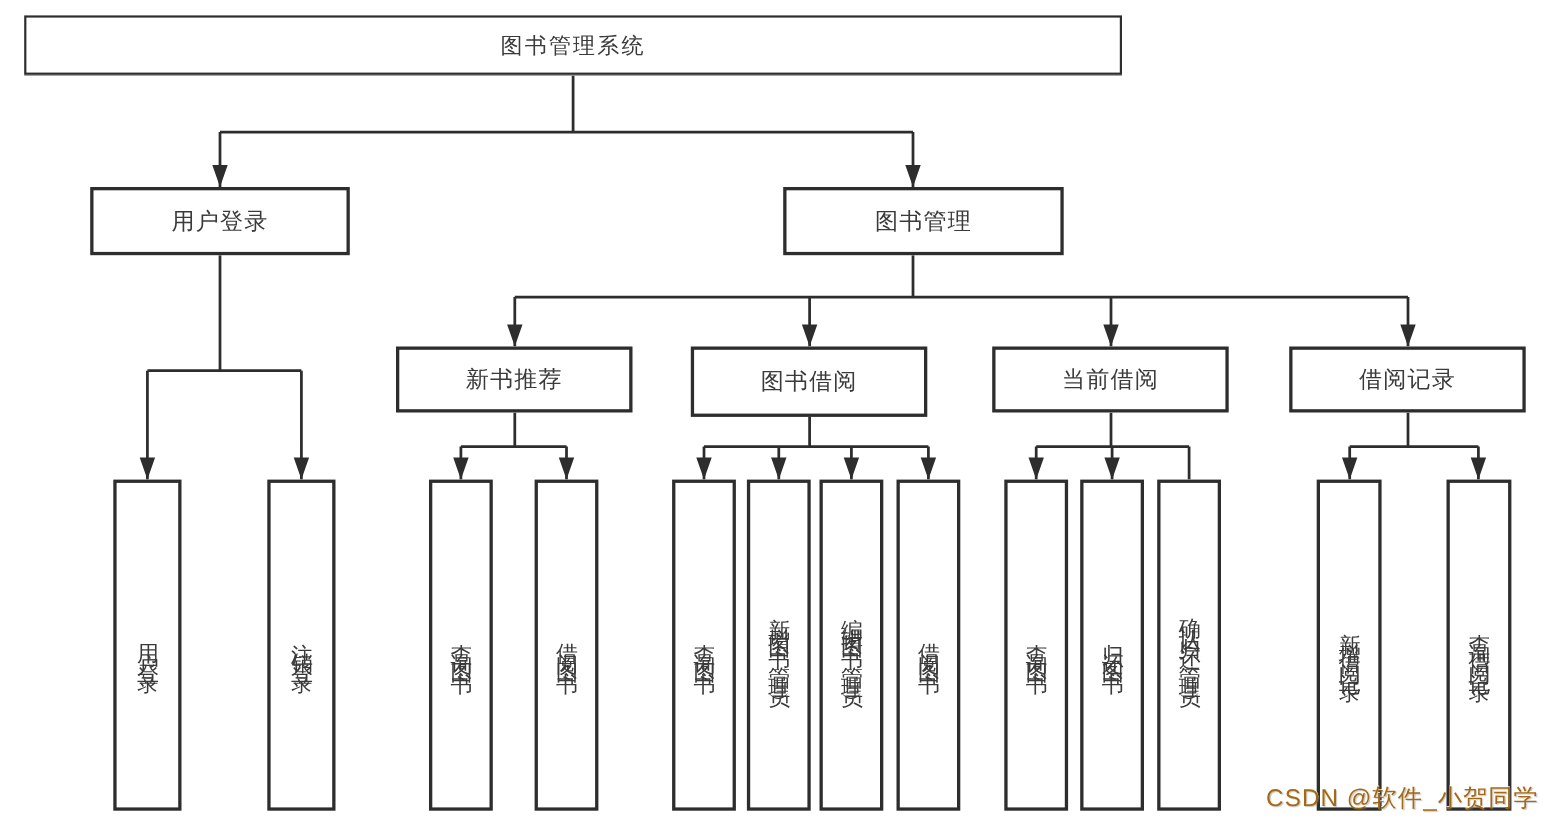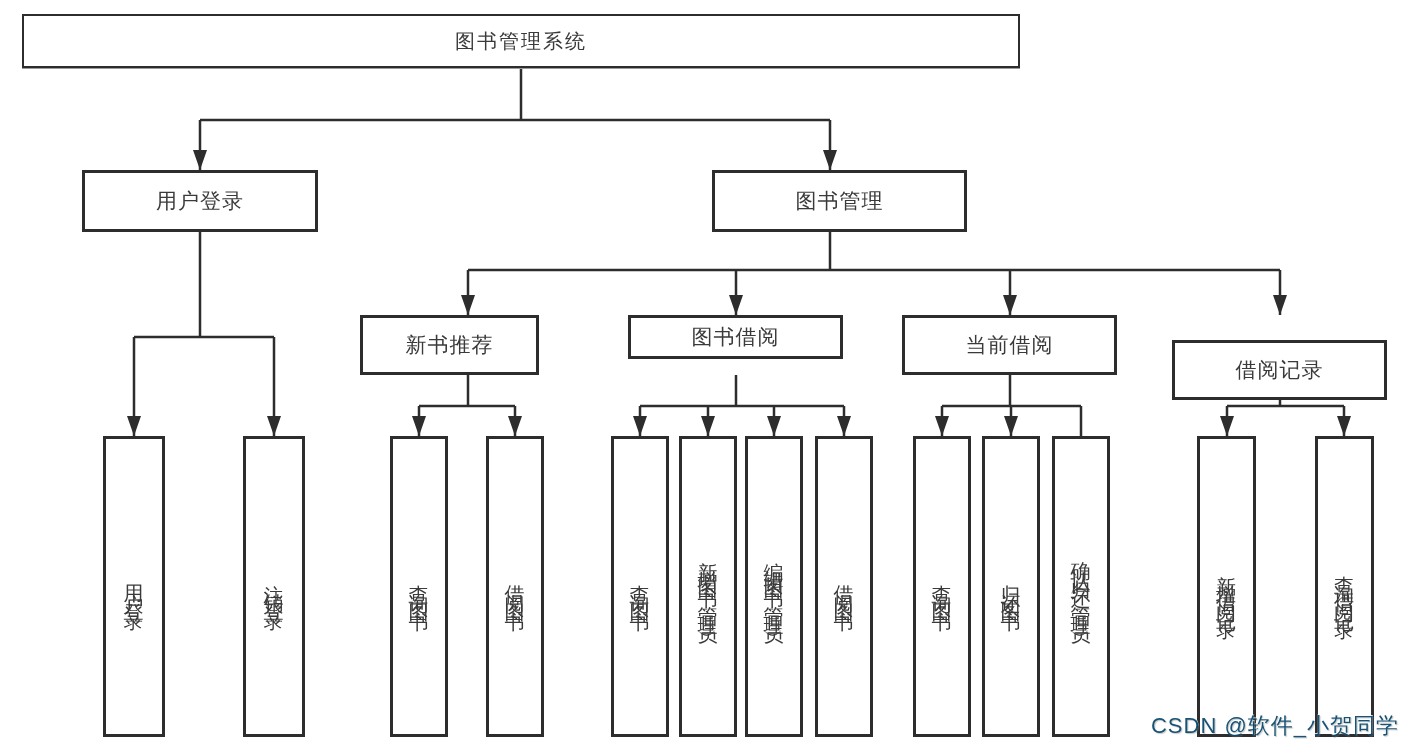--- a/index.html
+++ b/index.html
@@ -39,21 +39,21 @@
     line-height: 1;
     white-space: nowrap;
   }
   .watermark {
     position: absolute;
     right: 6px;
     bottom: 6px;
     z-index: 3;
     font-size: 22px;
     letter-spacing: 1px;
-    color: #0c4a6e;
+    color: #a16207;
     text-shadow: 0 -1px 0 rgba(255,255,255,0.9), 1px 1px 1px rgba(120,120,120,0.45);
     opacity: 0.95;
   }
 </style>
 </head>
 <body>
 
 <div class="stage">
 
   <svg class="connectors" width="1405" height="747" viewBox="0 0 1405 747">
@@ -73,24 +73,24 @@
              M767 416 L781 416 L774 436 Z  M837 416 L851 416 L844 436 Z
              M935 416 L949 416 L942 436 Z  M1004 416 L1018 416 L1011 436 Z
              M1220 416 L1234 416 L1227 436 Z  M1337 416 L1351 416 L1344 436 Z" fill="#2d2d2d" stroke="none"></path>
   </svg>
 
   <div class="box root" style="left:22px; top:14px; width:998px; height:54px;">图书管理系统</div>
 
   <div class="box" style="left:82px; top:170px; width:236px; height:62px;">用户登录</div>
   <div class="box" style="left:712px; top:170px; width:255px; height:62px;">图书管理</div>
 
-  <div class="box" style="left:360px; top:315px; width:179px; height:60px;">新书推荐</div>
-  <div class="box" style="left:628px; top:315px; width:215px; height:44px;">图书借阅</div>
+  <div class="box" style="left:360px; top:315px; width:215px; height:60px;">新书推荐</div>
+  <div class="box" style="left:628px; top:315px; width:215px; height:64px;">图书借阅</div>
   <div class="box" style="left:902px; top:315px; width:215px; height:60px;">当前借阅</div>
-  <div class="box" style="left:1172px; top:315px; width:215px; height:60px;margin-top:25px;">借阅记录</div>
+  <div class="box" style="left:1172px; top:315px; width:215px; height:60px;">借阅记录</div>
 
   <div class="box leaf" style="left:103px; top:436px; width:62px; height:301px;">
     <span>用户登录</span>
   </div>
   <div class="box leaf" style="left:243px; top:436px; width:62px; height:301px;">
     <span>注销登录</span>
   </div>
 
   <div class="box leaf" style="left:390px; top:436px; width:58px; height:301px;">
     <span>查询图书</span>

